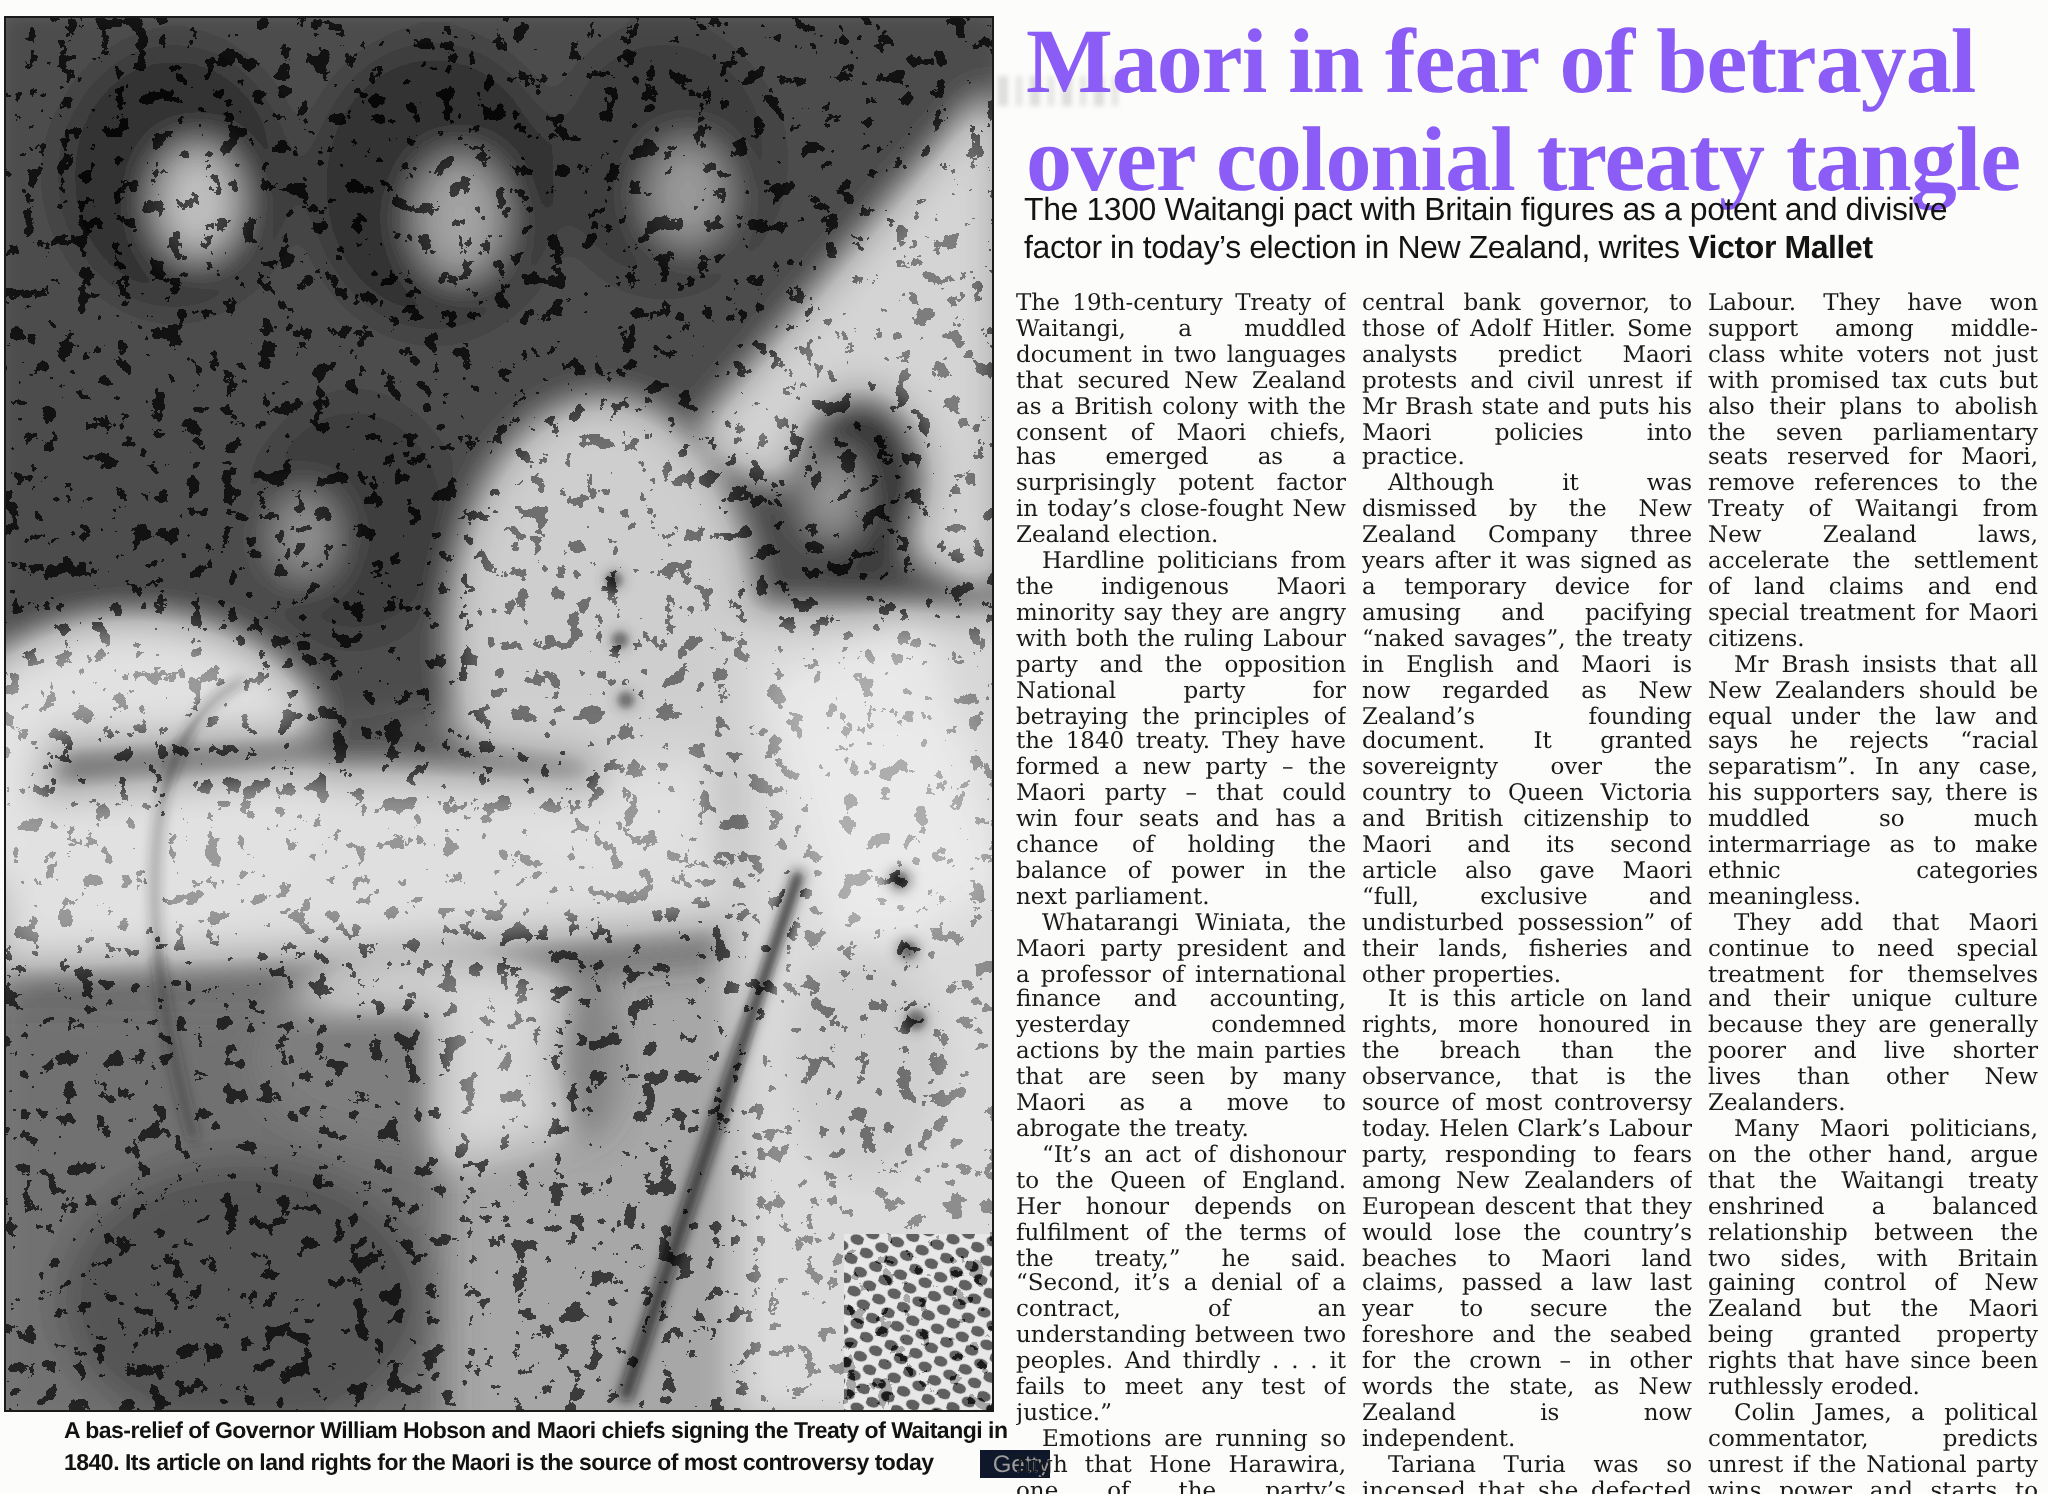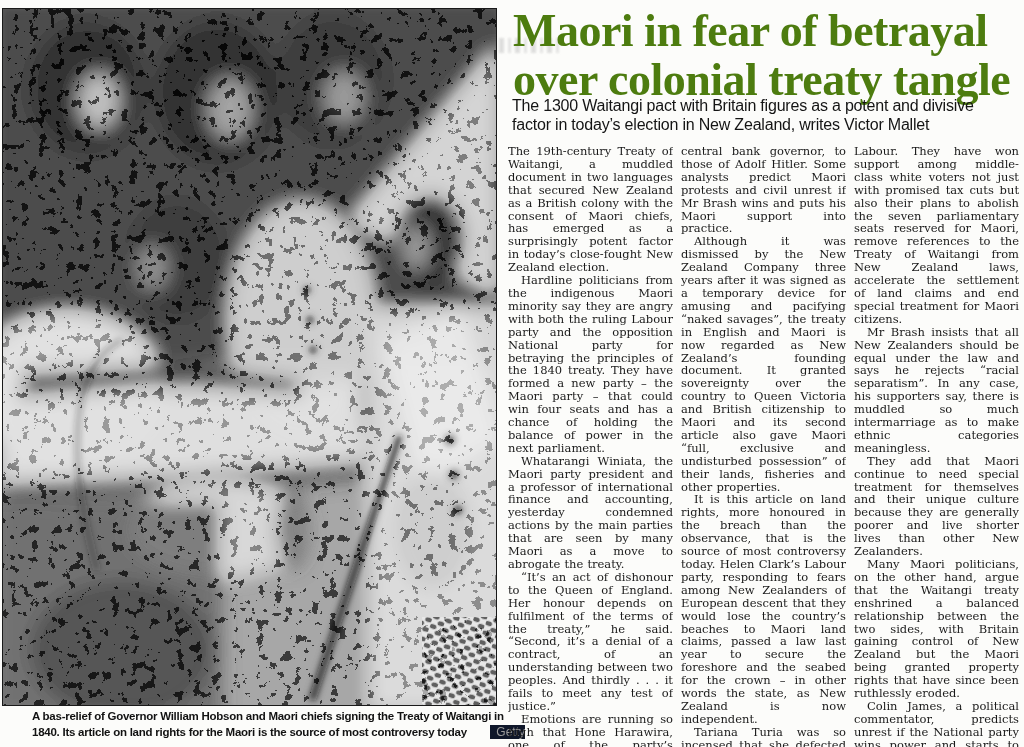--- a/index.html
+++ b/index.html
@@ -12,28 +12,28 @@
   .photo-wrap{position:absolute; left:2px; top:8px; width:495px; height:698px; background:#555; overflow:hidden;}
   .photo-wrap svg{display:block;}
   .caption{position:absolute; left:1px; top:709px; width:496px; font-family:"Liberation Sans",sans-serif;padding-left:31px;}
   .cap-text{font-weight:bold; font-size:11.5px; line-height:15.5px; letter-spacing:-0.25px; color:#121212; display:block; padding-right:2px;}
   .credit{position:absolute; right:3px; bottom:1px; font-size:12px; color:#9c9c9c; font-weight:normal; background:#0f172a; padding-left:6px;}
   
   .article{position:absolute; left:508px; top:0; width:512px; height:747px;}
   .headline{
     position:absolute; left:5px; top:6px; margin:0; width:505px;
     font-family:"Liberation Serif", serif; font-weight:bold;
-    font-size:46px; line-height:49px; letter-spacing:-0.5px; color:#4d7c0f;
+    font-size:46px; line-height:49px; letter-spacing:-0.5px; color:#8b5cf6;
   }
   .headline span{display:block; white-space:nowrap;}
   .standfirst{
     position:absolute; left:4px; top:97px; margin:0; width:500px;
     font-size:16px; line-height:18.5px; letter-spacing:-0.2px; color:#141414; font-weight:normal;
   }
-  .standfirst b{font-weight:normal;}
+  .standfirst b{font-weight:bold;}
   .cols{position:absolute; left:0; top:145px; width:512px; height:602px; display:flex; gap:8px;}
   .col{width:165px; height:602px; overflow:hidden;}
   .col p{
     margin:0; font-family:"DejaVu Serif","Liberation Serif",serif;
     font-size:11.5px; line-height:12.9px; text-align:justify;
     color:#1a1a1a; text-indent:13px; word-spacing:0.5px; hyphens:auto;
   }
   .col p.nt{text-indent:0;}
   
   .artifact{
@@ -145,21 +145,21 @@
 
     <div class="cols">
       <div class="col">
         <p class="nt">The 19th-century Treaty of Waitangi, a muddled document in two languages that secured New Zealand as a British colony with the consent of Maori chiefs, has emerged as a surprisingly potent factor in today’s close-fought New Zealand election.</p>
         <p>Hardline politicians from the indigenous Maori minority say they are angry with both the ruling Labour party and the opposition National party for betraying the principles of the 1840 treaty. They have formed a new party – the Maori party – that could win four seats and has a chance of holding the balance of power in the next parliament.</p>
         <p>Whatarangi Winiata, the Maori party president and a professor of international finance and accounting, yesterday condemned actions by the main parties that are seen by many Maori as a move to abrogate the treaty.</p>
         <p>“It’s an act of dishonour to the Queen of England. Her honour depends on fulfilment of the terms of the treaty,” he said. “Second, it’s a denial of a contract, of an understanding between two peoples. And thirdly . . . it fails to meet any test of justice.”</p>
         <p>Emotions are running so high that Hone Harawira, one of the party’s candidates, has compared the policies of Don Brash, the National leader and former</p>
       </div>
       <div class="col">
-        <p class="nt">central bank governor, to those of Adolf Hitler. Some analysts predict Maori protests and civil unrest if Mr Brash wins and puts his Maori support into practice.</p>
+        <p class="nt">central bank governor, to those of Adolf Hitler. Some analysts predict Maori protests and civil unrest if Mr Brash state and puts his Maori policies into practice.</p>
         <p>Although it was dismissed by the New Zealand Company three years after it was signed as a temporary device for amusing and pacifying “naked savages”, the treaty in English and Maori is now regarded as New Zealand’s founding document. It granted sovereignty over the country to Queen Victoria and British citizenship to Maori and its second article also gave Maori “full, exclusive and undisturbed possession” of their lands, fisheries and other properties.</p>
         <p>It is this article on land rights, more honoured in the breach than the observance, that is the source of most controversy today. Helen Clark’s Labour party, responding to fears among New Zealanders of European descent that they would lose the country’s beaches to Maori land claims, passed a law last year to secure the foreshore and the seabed for the crown – in other words the state, as New Zealand is now independent.</p>
         <p>Tariana Turia was so incensed that she defected from Labour to help form the Maori party and is currently its only sitting member of parliament.</p>
 
       </div>
       <div class="col">
         <p class="nt">Labour. They have won support among middle-class white voters not just with promised tax cuts but also their plans to abolish the seven parliamentary seats reserved for Maori, remove references to the Treaty of Waitangi from New Zealand laws, accelerate the settlement of land claims and end special treatment for Maori citizens.</p>
         <p>Mr Brash insists that all New Zealanders should be equal under the law and says he rejects “racial separatism”. In any case, his supporters say, there is muddled so much intermarriage as to make ethnic categories meaningless.</p>
         <p>They add that Maori continue to need special treatment for themselves and their unique culture because they are generally poorer and live shorter lives than other New Zealanders.</p>
         <p>Many Maori politicians, on the other hand, argue that the Waitangi treaty enshrined a balanced relationship between the two sides, with Britain gaining control of New Zealand but the Maori being granted property rights that have since been ruthlessly eroded.</p>

